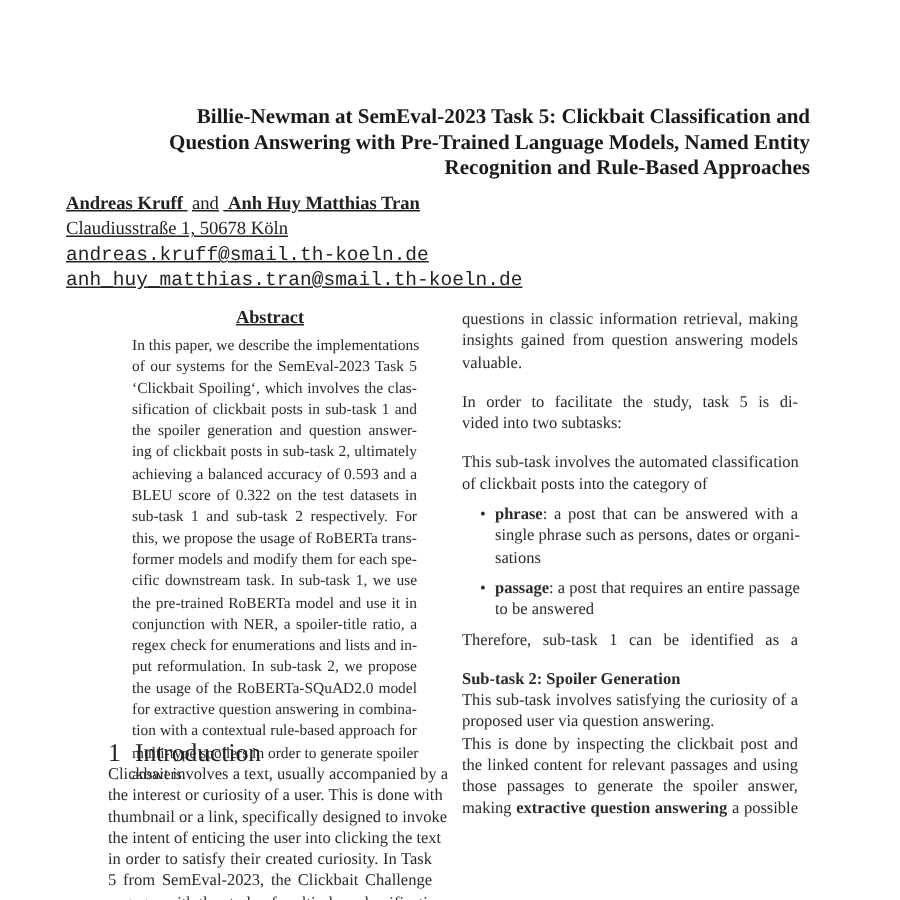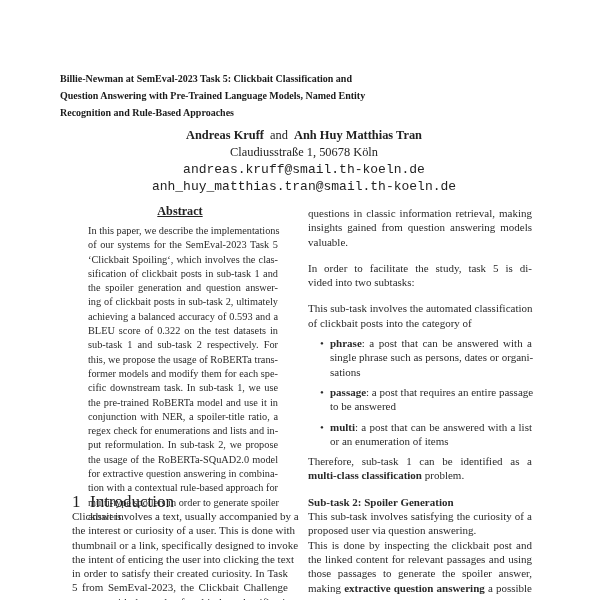--- a/index.html
+++ b/index.html
@@ -1,22 +1,22 @@
 <!DOCTYPE html>
 <html><head>
 <meta charset="utf-8">
 <style>
   html, body { margin: 0; padding: 0; background: #ffffff; }
   body { width: 600px; height: 600px; overflow: hidden; position: relative;
          font-family: "Liberation Serif", "DejaVu Serif", serif; color: #222; }
-  .title { position: absolute; left: 60px; top: 70px; width: 480px; text-align: left;
-           font-weight: bold; font-size: 10px; line-height: 17px; color: #1a1a1a; }
+  .title { position: absolute; left: 60px; top: 70px; width: 480px; text-align: right;
+           font-weight: bold; font-size: 14px; line-height: 17px; color: #1a1a1a; }
   .title div { white-space: nowrap; }
-  .authors { position: absolute; left: 64px; top: 127px; width: 480px; text-align: center;
-             font-size: 12.4px; line-height: 17px; }
+  .authors { position: absolute; left: 44px; top: 127px; width: 480px; text-align: left;
+             font-size: 12.4px; line-height: 17px; text-decoration: underline; }
   .authors b { font-weight: bold; }
   .authors .and { font-weight: normal; margin: 0 3px; }
   .mono { font-family: "Liberation Mono", "DejaVu Sans Mono", monospace; font-size: 13px; }
   .col { position: absolute; font-size: 11px; line-height: 14.3px; color: #2a2a2a; }
   .abstract-head { position: absolute; left: 72px; top: 204px; width: 216px; text-align: center;
                    font-weight: bold; font-size: 12.2px; text-decoration: underline; }
   .abstract { left: 88px; top: 224px; width: 190px; font-size: 10.3px; line-height: 14.3px; }
   .line { white-space: nowrap; display: block; text-align: justify; text-align-last: justify; }
   .line.last { text-align-last: left; }
   .section-head { position: absolute; left: 72px; top: 492px; font-weight: normal; font-size: 17px; white-space: nowrap; }
@@ -107,29 +107,24 @@
   <ul class="bullets">
     <li>
       <span class="line"><b>phrase</b><span>: a post that can be answered with a</span></span>
       <span class="line">single phrase such as persons, dates or organi-</span>
       <span class="line last">sations</span>
     </li>
     <li>
       <span class="line"><b>passage</b><span>: a post that requires an entire passage</span></span>
       <span class="line last">to be answered</span>
     </li>
-    <li>
-      <span class="line"><b>multi</b><span>: a post that can be answered with a list</span></span>
-      <span class="line last">or an enumeration of items</span>
-    </li>
   </ul>
 
   <div style="margin-top:0;">
     <span class="line">Therefore, sub-task 1 can be identified as a</span>
-    <span class="line last"><b>multi-class classification</b><span> problem.</span></span>
   </div>
   <div class="gap"></div>
   <div class="subhead">Sub-task 2: Spoiler Generation</div>
   <span class="line">This sub-task involves satisfying the curiosity of a</span>
   <span class="line last">proposed user via question answering.</span>
   <span class="line">This is done by inspecting the clickbait post and</span>
   <span class="line">the linked content for relevant passages and using</span>
   <span class="line">those passages to generate the spoiler answer,</span>
   <span class="line"><span>making </span><b>extractive question answering</b><span> a possible</span></span>
 </div>

